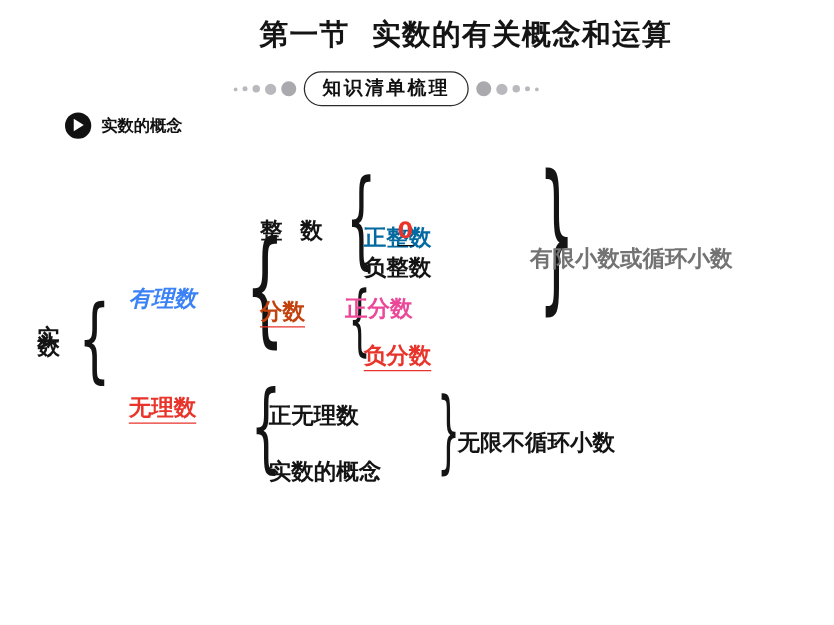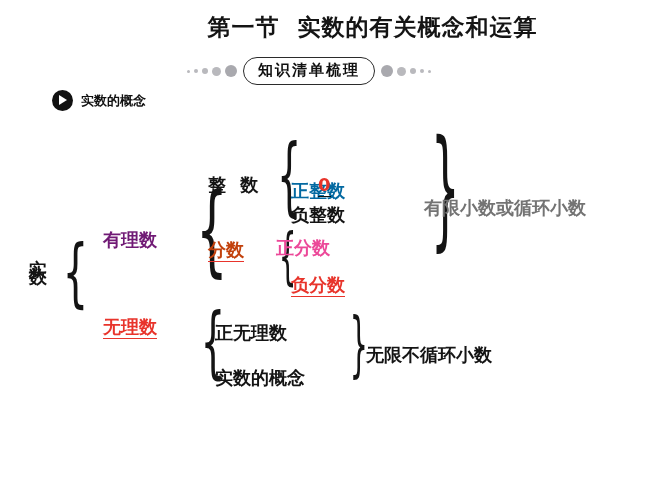--- a/index.html
+++ b/index.html
@@ -185,21 +185,21 @@
   </div>
 
   <div class="tree">
 
     <div class="node vert" style="left: 28px; top: 120px; color: rgb(20, 20, 20);">实数</div>
 
     <div class="brace" style="left:52px; top:110px; font-size:74px; transform:scaleX(0.55);">
         <span>{</span>
       </div>
 
-    <div class="node" style="left: 103px; top: 105px; color: #701a75;">有理数</div>
+    <div class="node" style="left: 103px; top: 105px; color: #3b82f6; font-style: italic;">有理数</div>
     <div class="node red underline-red" style="left: 103px; top: 192px; color: rgb(232, 52, 43);">无理数</div>
 
     <div class="brace" style="left:180px; top:55px; font-size:100px; transform:scaleX(0.5);">
         <span>{</span>
       </div>
 
     <div class="brace" style="left:188px; top:178px; font-size:78px; transform:scaleX(0.5);">
         <span>{</span>
       </div>
 

